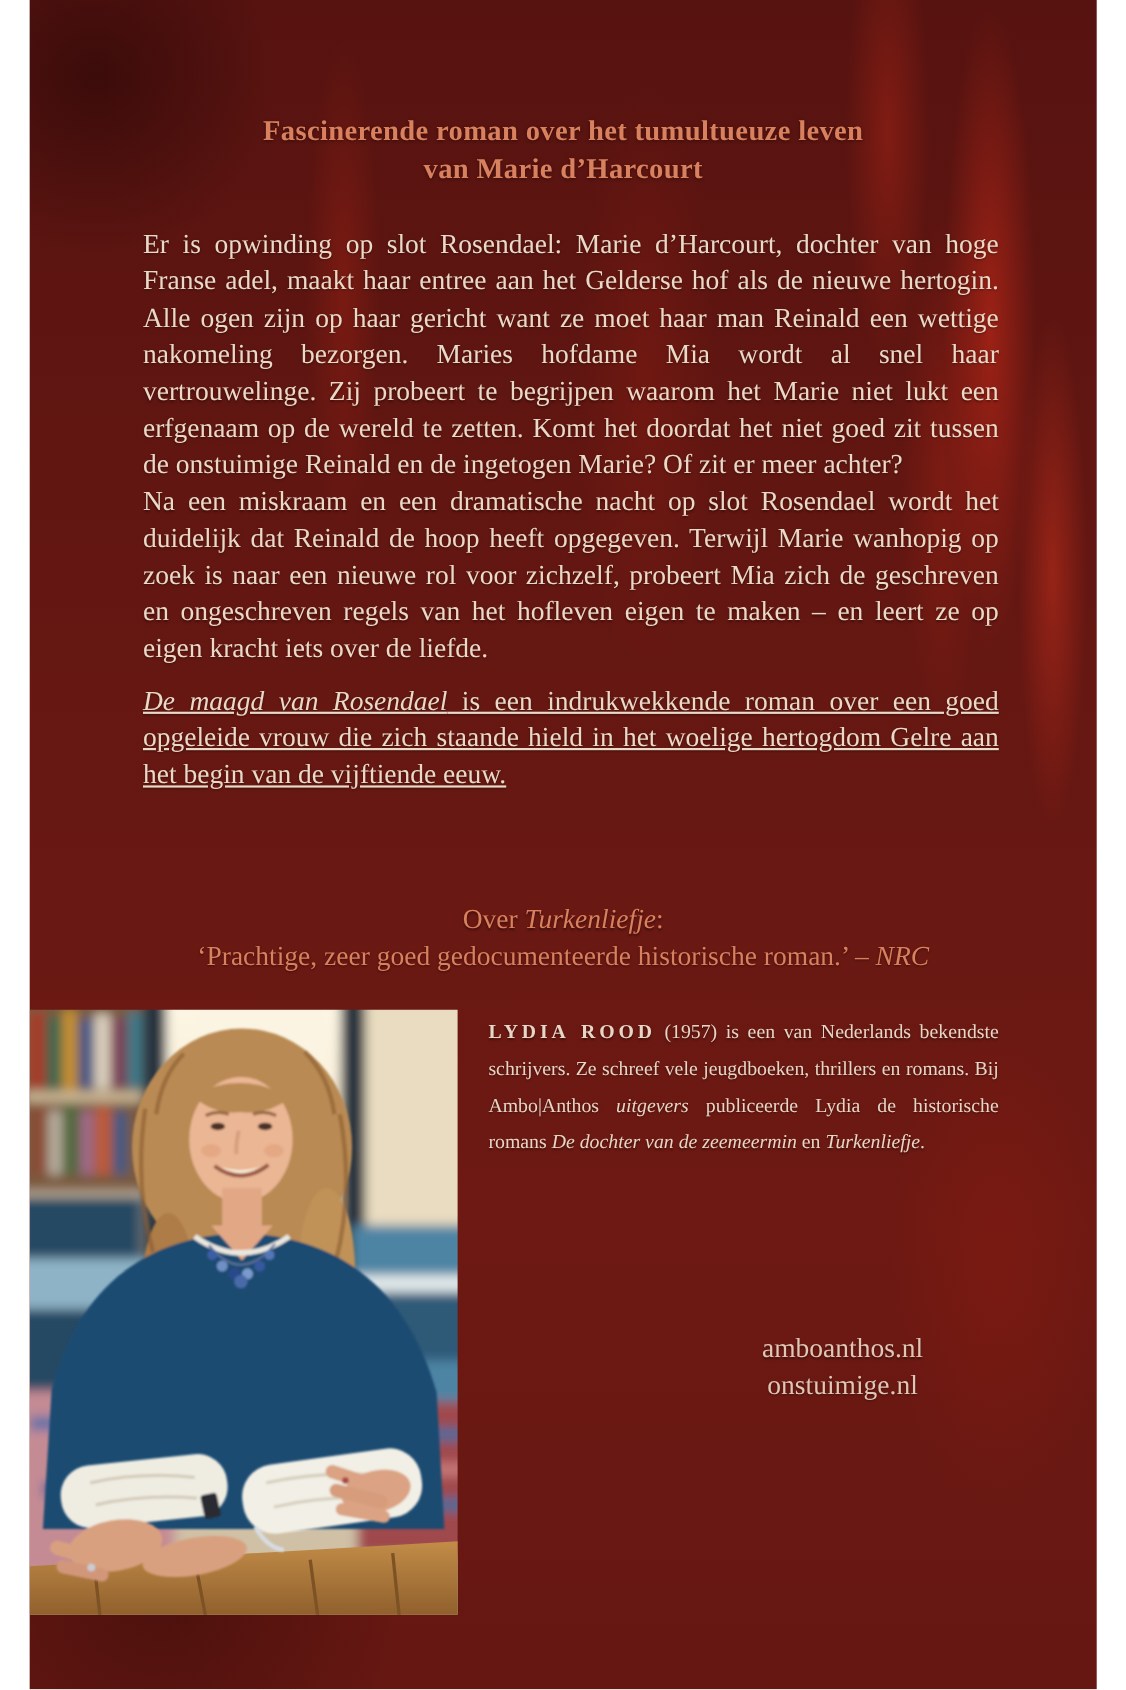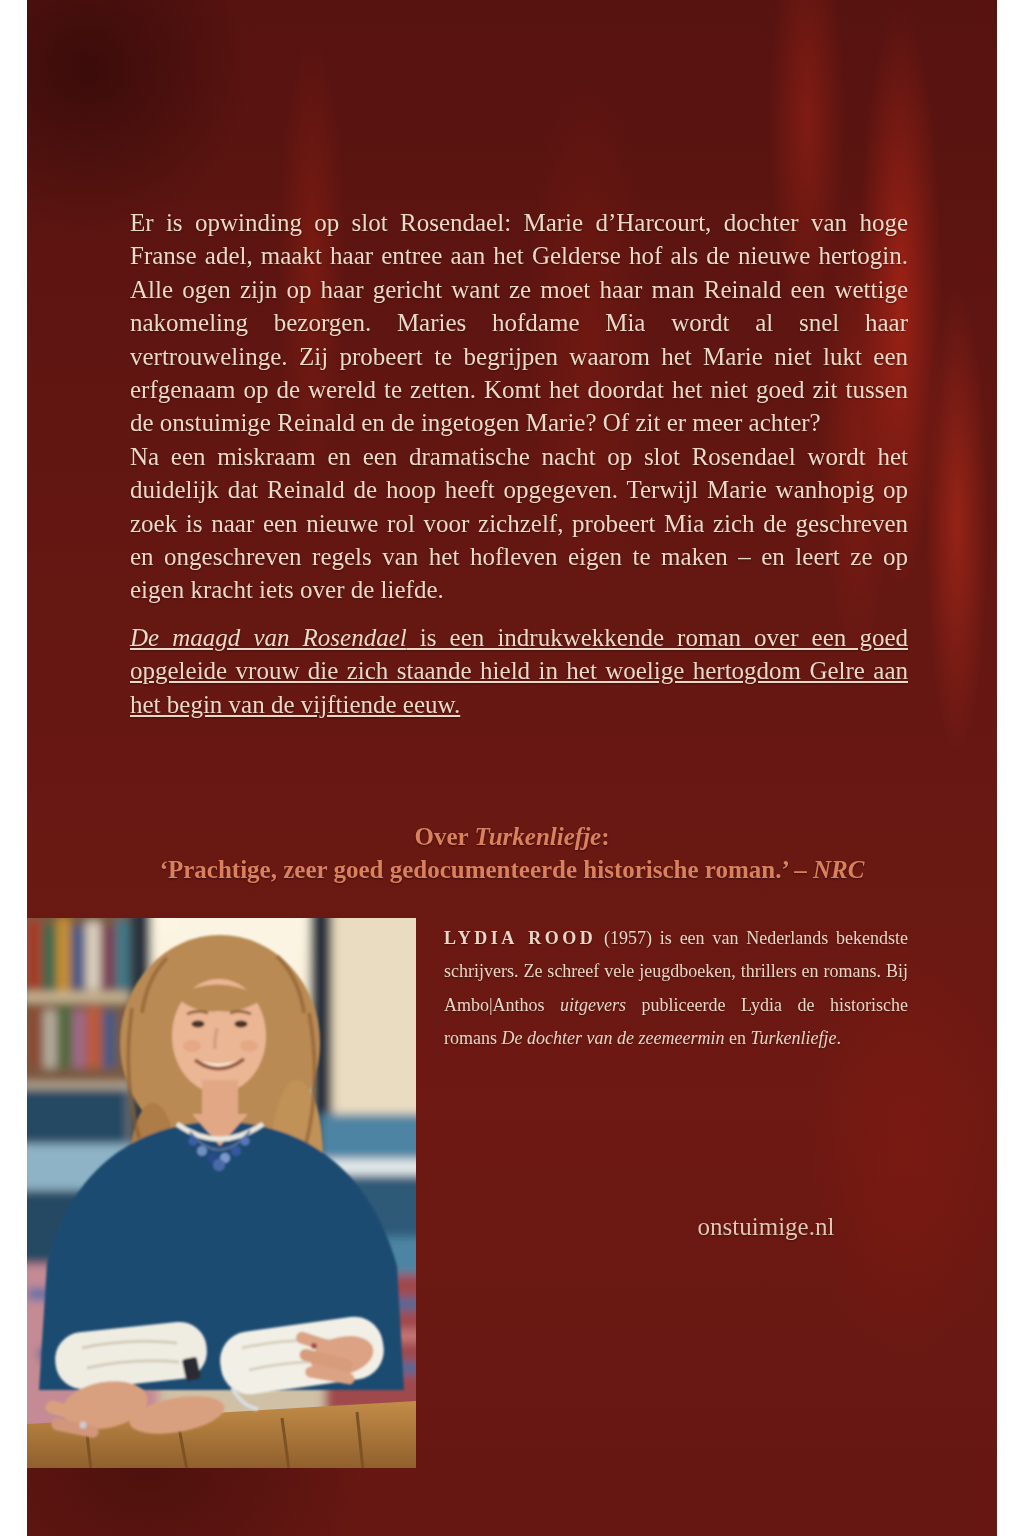--- a/index.html
+++ b/index.html
@@ -25,21 +25,21 @@
     color:#d9815e;font-size:26px;font-weight:bold;line-height:35px;letter-spacing:.3px;
     text-shadow:0 1px 3px rgba(0,0,0,.45);}
   
   .synopsis{position:absolute;left:103px;top:206px;width:778px;
     color:#ead9c7;font-size:25px;line-height:33.4px;text-align:justify;
     text-shadow:0 1px 2px rgba(0,0,0,.4);}
   .synopsis p{margin:0;}
   .synopsis p.spaced{margin-top:14px;text-decoration:underline;}
   
   .review{position:absolute;left:0;top:820px;width:100%;text-align:center;
-    color:#d9815e;font-weight:bold;font-size:25px;line-height:33px;
+    color:#d9815e;font-weight:normal;font-size:25px;line-height:33px;
     text-shadow:0 1px 2px rgba(0,0,0,.45);}
   
   .photo{position:absolute;left:0;top:918px;width:389px;height:550px;}
   .bio{position:absolute;left:417px;top:922px;width:464px;
     color:#e7d6c5;font-size:18px;line-height:33.4px;text-align:justify;
     text-shadow:0 1px 2px rgba(0,0,0,.4);}
   .caps{letter-spacing:3.5px;font-weight:600;}
   .it{font-style:italic;}
   .links{position:absolute;left:584px;top:1210px;width:310px;text-align:center;
     color:#dfc6b5;font-size:25px;line-height:33px;text-shadow:0 1px 2px rgba(0,0,0,.4);}
@@ -56,20 +56,24 @@
   .g1{left:29px;} .g2{left:126px;} .g3{left:224px;}
   .barcode .digits{position:absolute;left:0;top:144px;width:100%;text-align:center;
     font-family:"DejaVu Sans Mono", monospace;font-size:19px;color:#1c1c1c;letter-spacing:2px;}
 </style>
 </head>
 <body>
 
 <div class="page">
   <div class="cover">
 
+    <div class="headline">
+      <div>Fascinerende roman over het tumultueuze leven</div>
+      <div>van Marie d’Harcourt</div>
+    </div>
 
     <div class="synopsis">
       <p>Er is opwinding op slot Rosendael: Marie d’Harcourt, dochter van hoge Franse adel, maakt haar entree aan het Gelderse hof als de nieuwe hertogin. Alle ogen zijn op haar gericht want ze moet haar man Reinald een wettige nakomeling bezorgen. Maries hofdame Mia wordt al snel haar vertrouwelinge. Zij probeert te begrijpen waarom het Marie niet lukt een erfgenaam op de wereld te zetten. Komt het doordat het niet goed zit tussen de onstuimige Reinald en de ingetogen Marie? Of zit er meer achter?</p>
       <p>Na een miskraam en een dramatische nacht op slot Rosendael wordt het duidelijk dat Reinald de hoop heeft opgegeven. Terwijl Marie wanhopig op zoek is naar een nieuwe rol voor zichzelf, probeert Mia zich de geschreven en ongeschreven regels van het hofleven eigen te maken – en leert ze op eigen kracht iets over de liefde.</p>
       <p class="spaced"><span class="it">De maagd van Rosendael</span><span> is een indrukwekkende roman over een goed opgeleide vrouw die zich staande hield in het woelige hertogdom Gelre aan het begin van de vijftiende eeuw.</span></p>
     </div>
 
     <div class="review">
       <div><span>Over </span><span class="it">Turkenliefje</span><span>:</span></div>
       <div><span>‘Prachtige, zeer goed gedocumenteerde historische roman.’ – </span><span class="it">NRC</span></div>
@@ -194,18 +198,19 @@
 
           <rect x="157" y="440" width="15" height="22" rx="3" transform="rotate(-12 164 451)" fill="#2a2a30"></rect>
           <path d="M205,470 q11,19 26,21" stroke="#d8dde2" stroke-width="4" fill="none"></path>
         </g>
       </svg>
     </div>
 
     <div class="bio"><span class="caps">LYDIA ROOD</span><span> (1957) is een van Nederlands bekendste schrijvers. Ze schreef vele jeugdboeken, thrillers en romans. Bij Ambo|Anthos </span><span class="it">uitgevers</span><span> publiceerde Lydia de historische romans </span><span class="it">De dochter van de zeemeermin</span><span> en </span><span class="it">Turkenliefje</span><span>.</span></div>
 
     <div class="links">
+      <div>amboanthos.nl</div>
       <div>onstuimige.nl</div>
     </div>
 
 
   </div>
 </div>
 
 </body></html>

